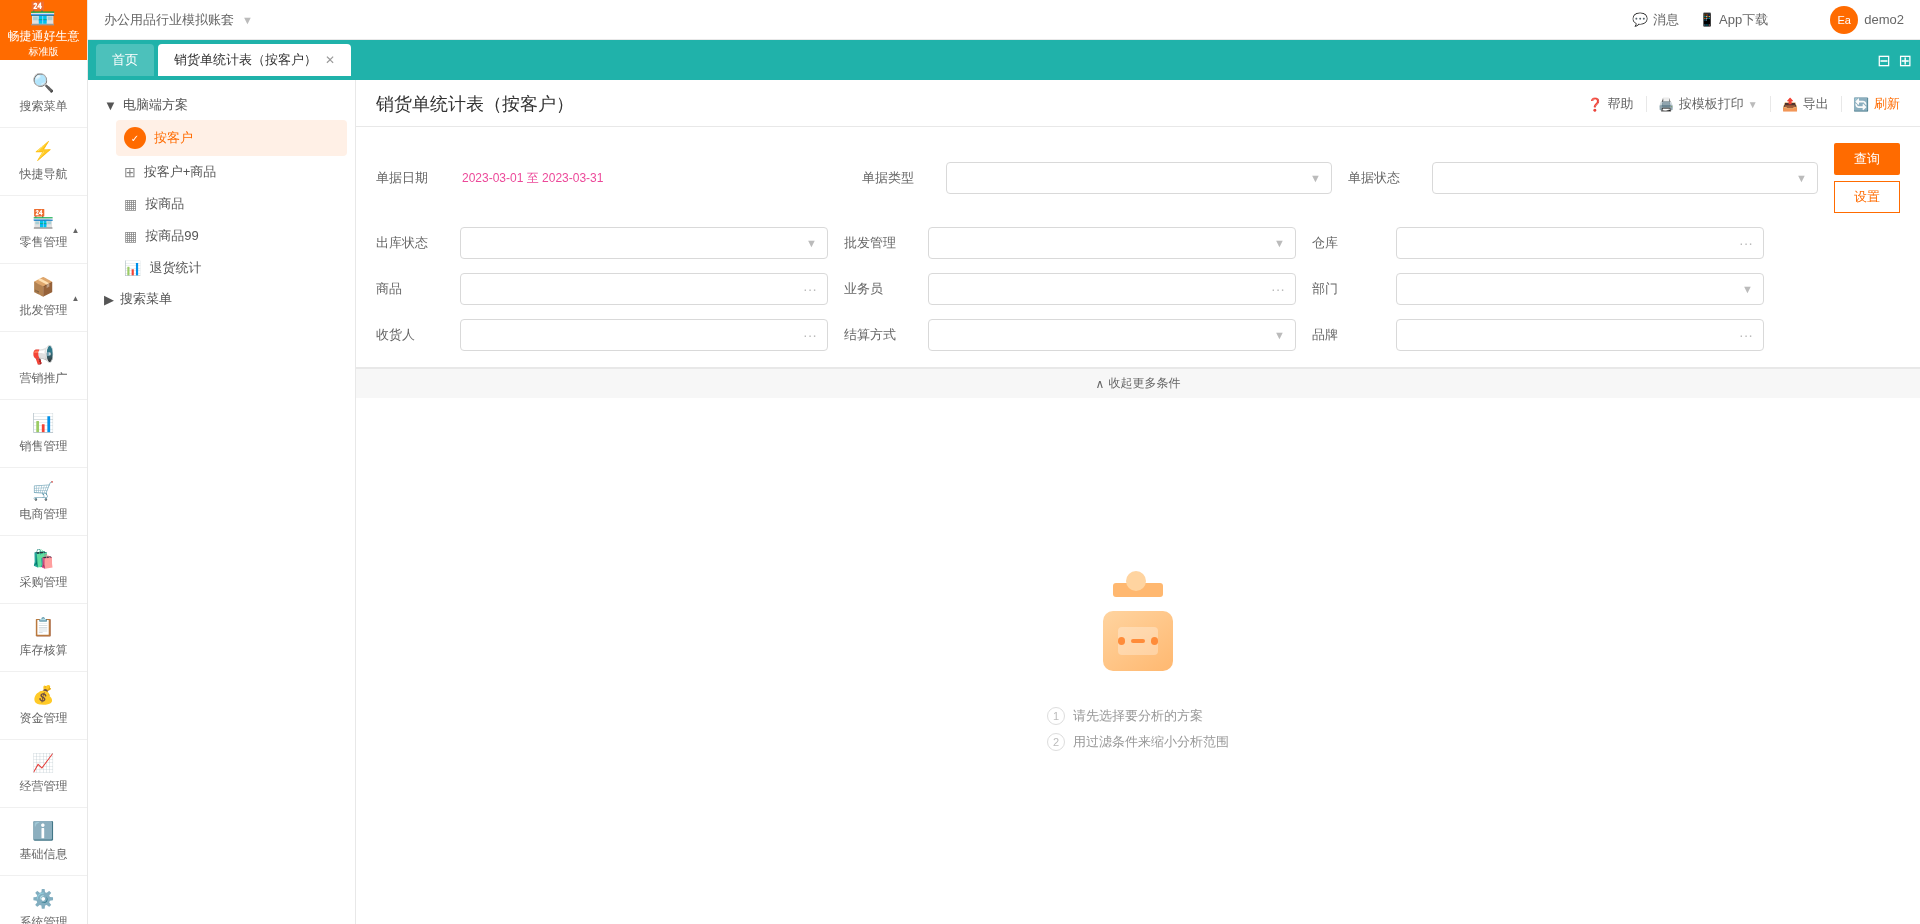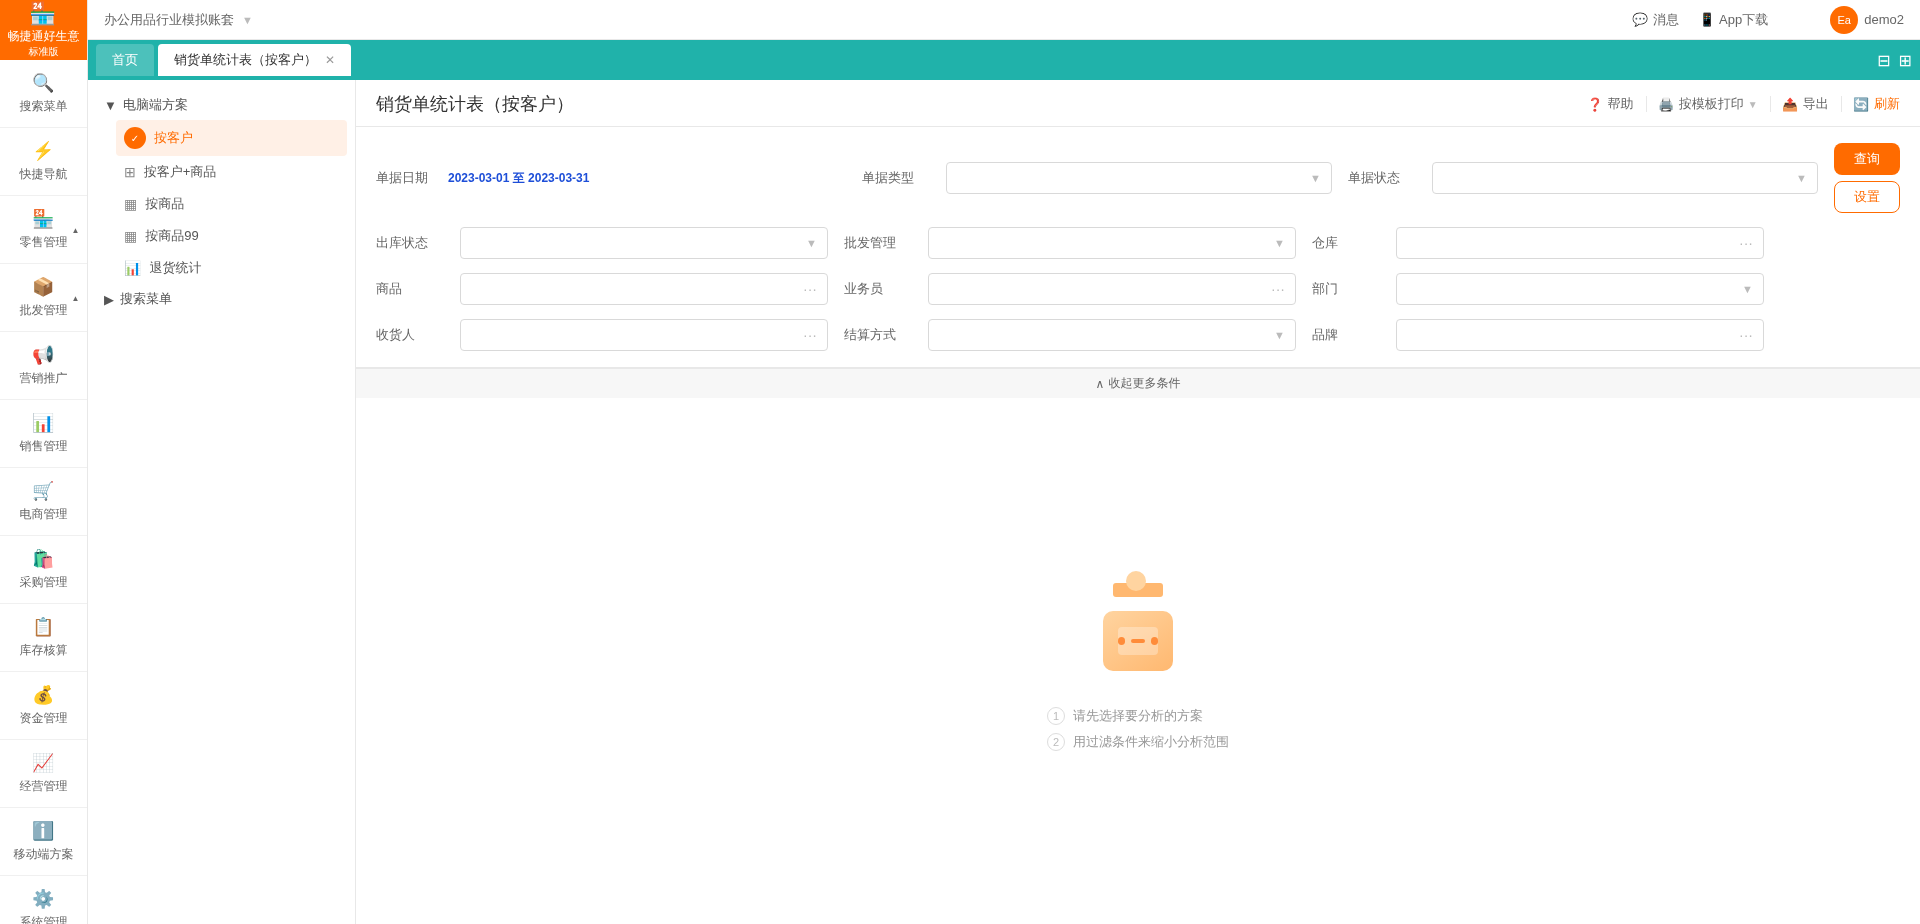--- a/index.html
+++ b/index.html
@@ -64,25 +64,25 @@
     .filter-row:last-child { margin-bottom: 0; }
     .filter-item { display: flex; align-items: center; gap: 24px; flex: 1; }
     .filter-label { color: #666; font-size: 13px; white-space: nowrap; min-width: 60px; }
     .filter-input { flex: 1; height: 32px; border: 1px solid #d9d9d9; border-radius: 4px; padding: 0 10px; font-size: 13px; color: #333; background: #fff; display: flex; align-items: center; justify-content: space-between; cursor: pointer; }
     .filter-input .chevron { color: #bbb; font-size: 11px; }
     .filter-input .ellipsis { color: #bbb; font-size: 14px; }
     .date-filter { display: flex; align-items: center; gap: 8px; flex: 1; }
     .date-tabs { display: flex; align-items: center; gap: 4px; }
     .date-tab { padding: 2px 8px; font-size: 12px; color: #666; cursor: pointer; border-radius: 2px; }
     .date-tab.active { background: #ff6b00; color: #fff; border-radius: 10px; padding: 2px 10px; }
-    .date-range { font-size: 12px; color: #1d4ed8; margin-left: 4px; font-weight: bold; }
-
-    
-    .btn-primary { background: #ff6b00; color: #fff; border: none; border-radius: 8px; padding: 6px 20px; font-size: 13px; cursor: pointer; height: 32px; }
-    .btn-secondary { background: #fff; color: #ff6b00; border: 1px solid #ff6b00; border-radius: 8px; padding: 6px 16px; font-size: 13px; cursor: pointer; height: 32px; }
+    .date-range { font-size: 12px; color: #ec4899; margin-left: 18px; }
+
+    
+    .btn-primary { background: #ff6b00; color: #fff; border: none; border-radius: 2px; padding: 6px 20px; font-size: 13px; cursor: pointer; height: 32px; }
+    .btn-secondary { background: #fff; color: #ff6b00; border: 1px solid #ff6b00; border-radius: 0; padding: 6px 16px; font-size: 13px; cursor: pointer; height: 32px; }
 
     
     .collapse-bar { background: #f7f7f7; border-top: 1px solid #e8e8e8; display: flex; align-items: center; justify-content: center; padding: 6px; cursor: pointer; flex-shrink: 0; }
     .collapse-bar span { color: #666; font-size: 12px; }
 
     
     .empty-state { flex: 1; display: flex; flex-direction: column; align-items: center; justify-content: center; background: #fff; }
     .empty-icon { width: 120px; height: 120px; margin-bottom: 16px; position: relative; }
     .empty-tips { display: flex; flex-direction: column; gap: 8px; }
     .empty-tip { display: flex; align-items: center; gap: 8px; color: #999; font-size: 13px; }
@@ -140,21 +140,21 @@
   <div class="sidebar-item">
     <div class="sidebar-icon">💰</div>
     <span>资金管理</span>
   </div>
   <div class="sidebar-item">
     <div class="sidebar-icon">📈</div>
     <span>经营管理</span>
   </div>
   <div class="sidebar-item">
     <div class="sidebar-icon">ℹ️</div>
-    <span>移动端方案</span>
+    <span>基础信息</span>
   </div>
   <div class="sidebar-item">
     <div class="sidebar-icon">⚙️</div>
     <span>系统管理</span>
   </div>
 
 </div>
 
 <div class="main-area">
 

